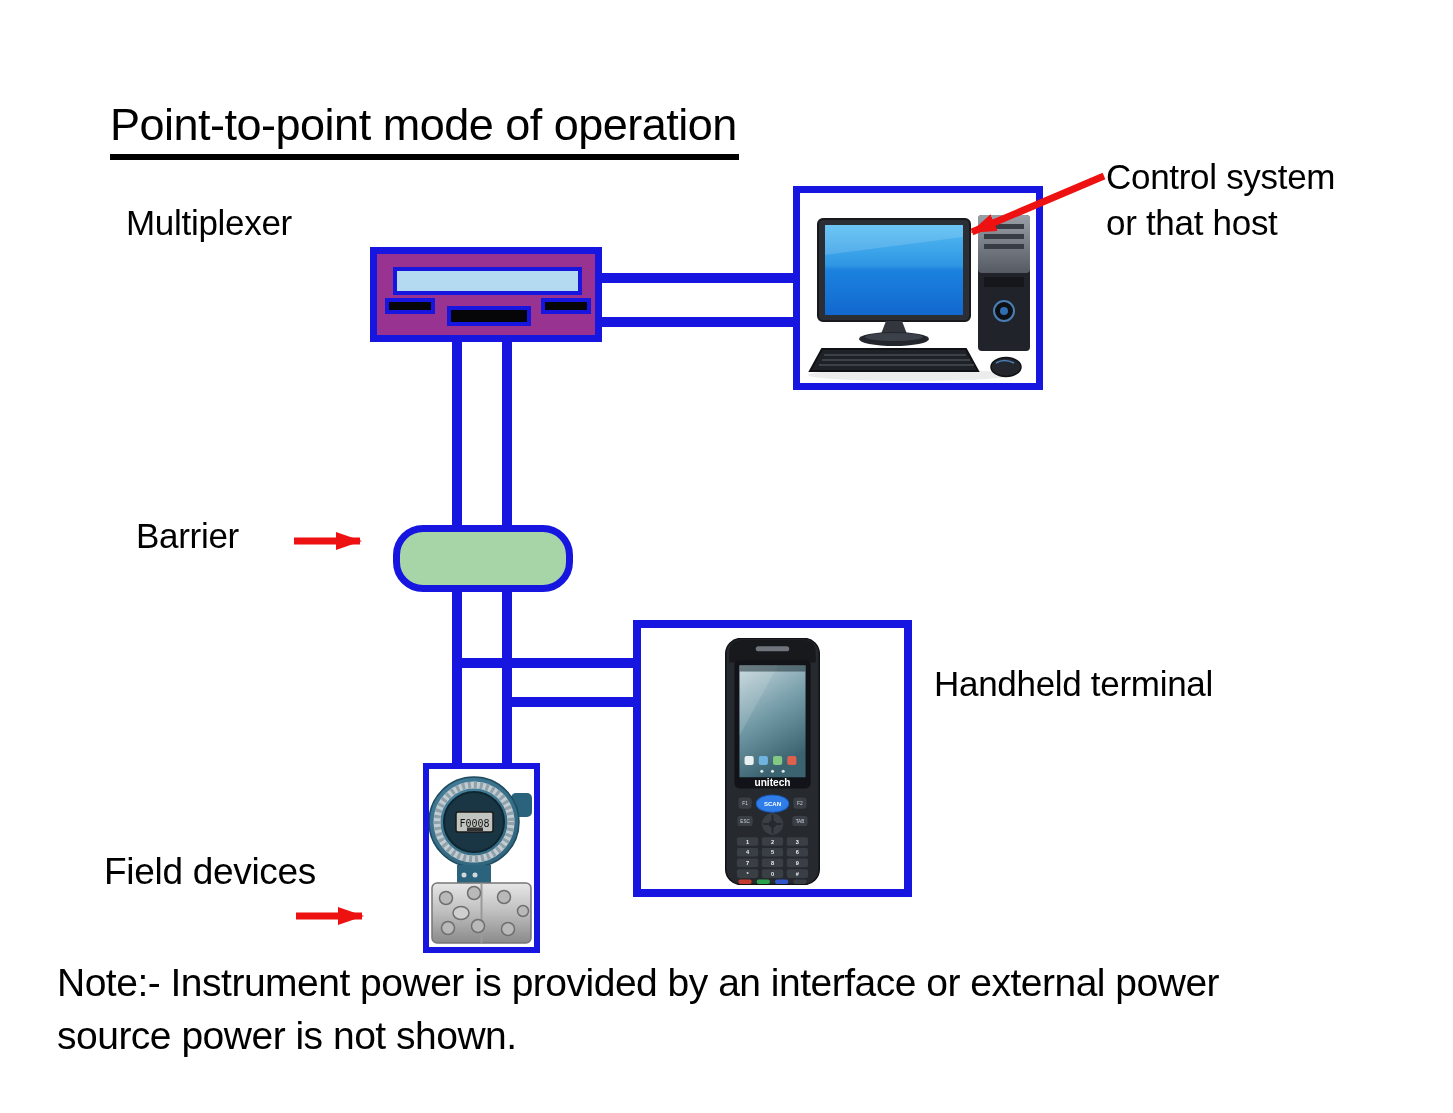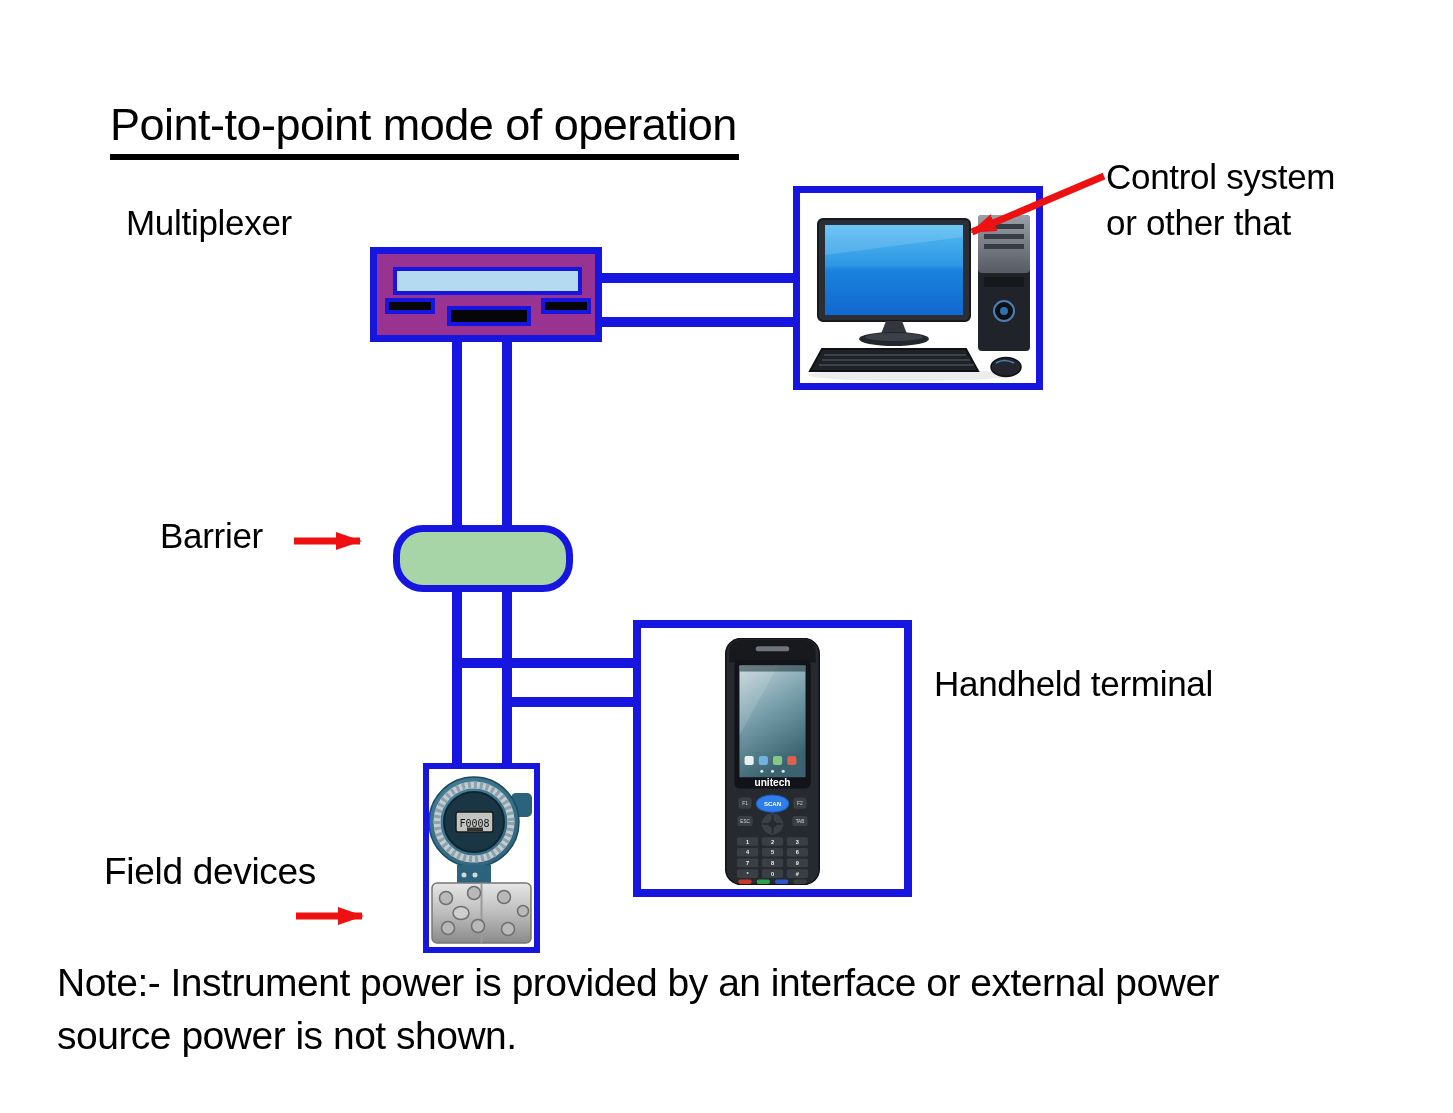--- a/index.html
+++ b/index.html
@@ -4,21 +4,21 @@
 <style>
   html,body{margin:0;padding:0;background:#ffffff;}
   body{font-family:"Liberation Sans",sans-serif;color:#000;}
   .canvas{position:relative;width:1439px;height:1113px;background:#fff;overflow:hidden;}
   .abs{position:absolute;}
 
   
   .title{left:110px;top:99px;font-size:45px;letter-spacing:-0.5px;border-bottom:6px solid #000;padding-bottom:3px;padding-right:2px;}
   .lbl{font-size:35px;letter-spacing:-0.3px;white-space:nowrap;}
   .lbl-multiplexer{left:126px;top:203px;}
-  .lbl-barrier{left:160px;top:516px;}
+  .lbl-barrier{left:136px;top:516px;}
   .lbl-handheld{left:934px;top:664px;}
   .lbl-field{left:104px;top:851px;font-size:37px;}
   .lbl-control{left:1106px;top:154px;font-size:35px;line-height:46px;letter-spacing:-0.3px;}
   .note{left:57px;top:956px;font-size:39px;line-height:53px;letter-spacing:-0.5px;}
 
   
   .wire{background:#1616E0;}
   .wire-h{height:10px;}
   .wire-v{width:10px;}
 
@@ -43,21 +43,21 @@
 </head>
 <body>
 
 <div class="canvas">
 
   <div class="abs title">Point-to-point mode of operation</div>
 
   <div class="abs lbl lbl-multiplexer">Multiplexer</div>
   <div class="abs lbl-control">
     <div>Control system</div>
-    <div>or other that</div>
+    <div>or that host</div>
   </div>
   <div class="abs lbl lbl-barrier">Barrier</div>
   <div class="abs lbl lbl-handheld">Handheld terminal</div>
   <div class="abs lbl lbl-field">Field devices</div>
   <div class="abs note">
     <div>Note:- Instrument power is provided by an interface or external power</div>
     <div>source power is not shown.</div>
   </div>
 
   <div class="abs wire wire-h" style="left:602px;top:273px;width:191px;"></div>

